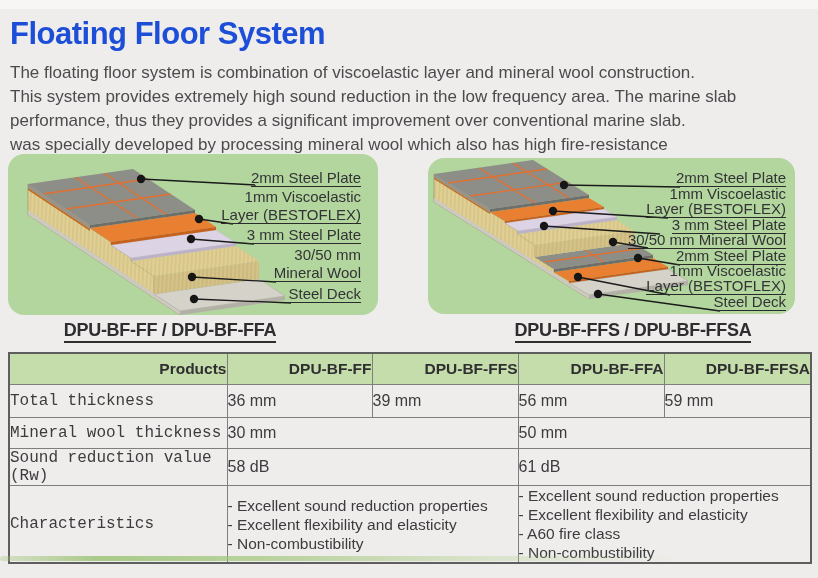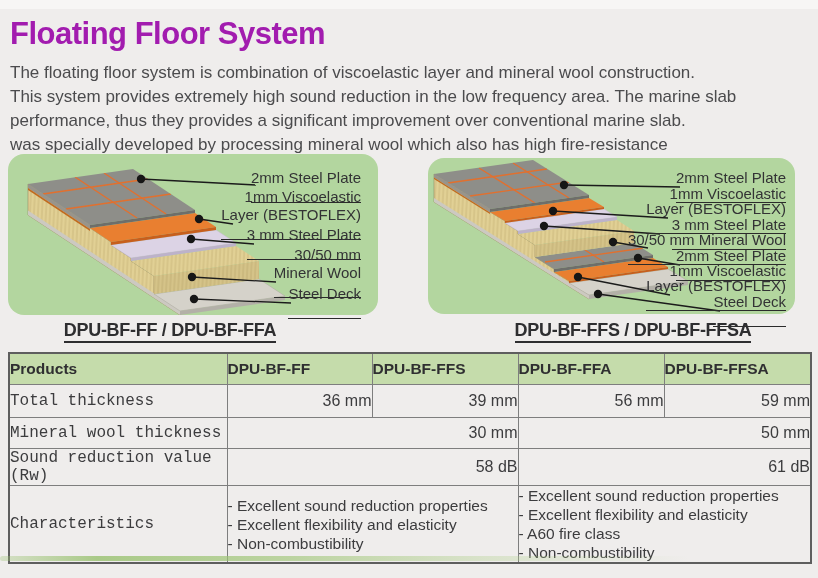--- a/index.html
+++ b/index.html
@@ -1,48 +1,48 @@
 <!DOCTYPE html>
 <html><head>
 <meta charset="utf-8">
 <style>
   html,body{margin:0;padding:0;}
   body{width:818px;height:578px;font-family:"Liberation Sans",sans-serif;}
   #page{position:relative;width:818px;height:578px;background:#efedec;overflow:hidden;}
   #scan-edge{position:absolute;left:0;top:0;width:818px;height:9px;background:#f7f6f5;}
 
   .title{position:absolute;left:10px;top:16px;font-size:31px;font-weight:bold;
-         color:#a21caf;letter-spacing:-0.5px;}
+         color:#1d4ed8;letter-spacing:-0.5px;}
   .para{position:absolute;left:10px;top:61px;width:800px;font-size:17px;line-height:24px;
         color:#4b4b4d;}
   .para div{white-space:nowrap;}
 
   .panel{position:absolute;background:#b3d69f;border-radius:16px;}
   #panel-left{left:8px;top:154px;width:370px;height:161px;}
   #panel-right{left:428px;top:158px;width:367px;height:156px;}
   .panel svg{position:absolute;left:0;top:0;}
 
   .lab{position:absolute;white-space:nowrap;font-size:15px;color:#333335;text-align:right;line-height:16px;}
   #panel-left .lab{right:17px;}
   #panel-right .lab{right:9px;}
-  .ul{border-bottom:1.6px solid #2b2b2b;padding-bottom:16px;}
+  .ul{border-bottom:1.6px solid #2b2b2b;padding-bottom:0px;}
 
   .caption{position:absolute;top:320px;width:310px;text-align:center;}
   .caption span{font-size:18px;font-weight:bold;color:#2e2e30;border-bottom:2.2px solid #2e2e30;
                 padding-bottom:1px;letter-spacing:-0.3px;}
   #caption-left{left:15px;}
   #caption-right{left:478px;}
 
   table.cmp{position:absolute;left:8px;top:352px;border-collapse:collapse;table-layout:fixed;
             font-size:16px;color:#3c3c3e;}
   table.cmp th,table.cmp td{border:1px solid #7e7e7e;padding:0;}
   table.cmp{border:2px solid #5e5e5e;}
-  table.cmp th{background:#c5dcab;height:30px;font-size:15.5px;font-weight:bold;color:#2f2f31;text-align:left;}
+  table.cmp th{background:#c5dcab;height:30px;font-size:15.5px;font-weight:bold;color:#2f2f31;text-align:right;}
   td.rowlab{padding-left:12px;text-align:left;font-family:Liberation Mono, monospace;}
-  td.val{text-align:right;}
+  td.val{text-align:left;}
   td.chars{vertical-align:middle;padding:6px 8px;font-size:15.5px;line-height:19px;}
   tr.r1 td{height:32px;} tr.r2 td{height:30px;} tr.r3 td{height:31px;} tr.r4 td{height:74px;}
 
   #flourish{position:absolute;left:0;top:556px;width:690px;height:5px;border-radius:3px;
     background:linear-gradient(to right, rgba(154,193,112,0.30), rgba(150,192,108,0.78) 14%,
       rgba(160,198,120,0.65) 42%, rgba(175,207,138,0.35) 70%, rgba(180,210,145,0));}
 </style>
 </head>
 <body>
 

